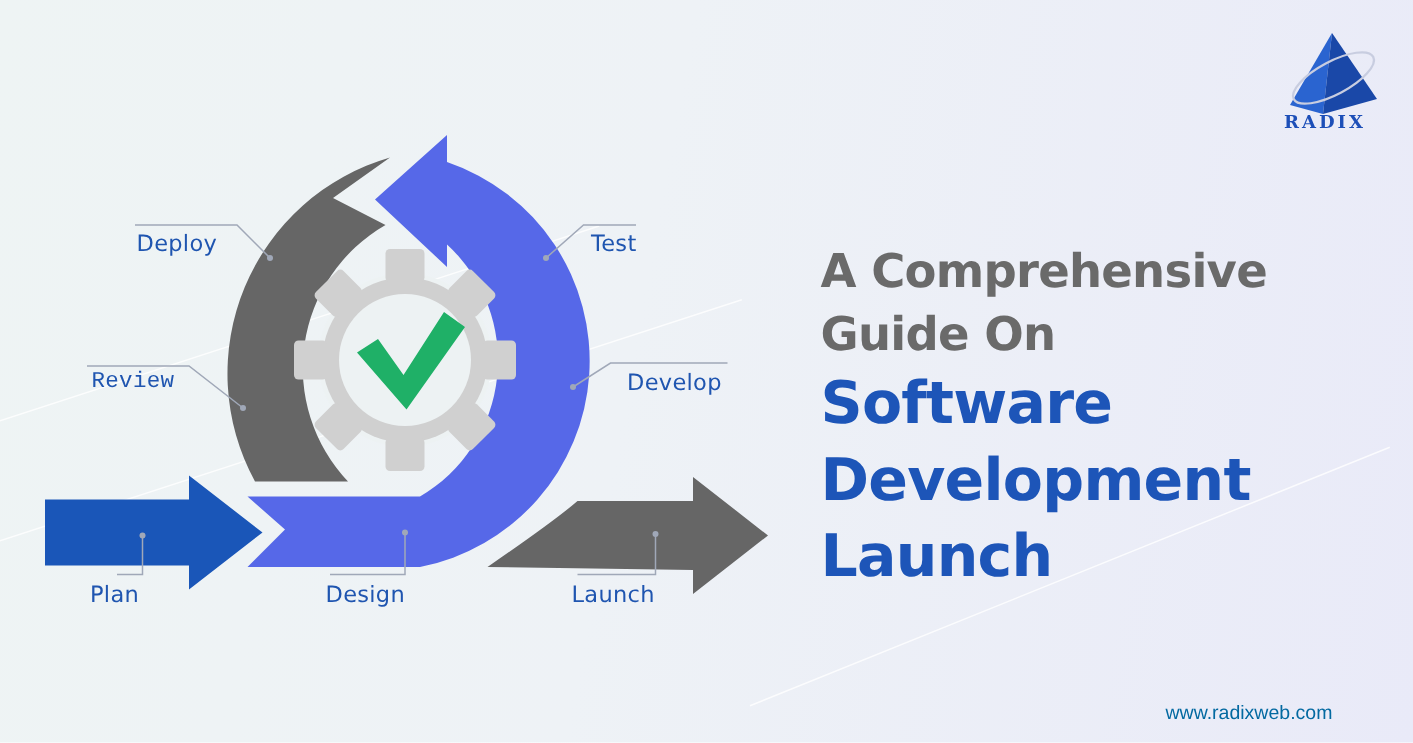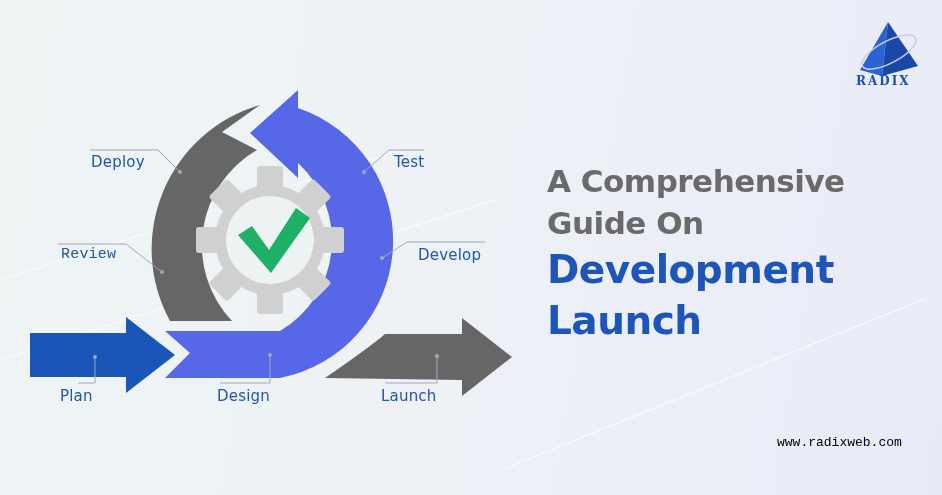--- a/index.html
+++ b/index.html
@@ -7,21 +7,21 @@
     background:linear-gradient(100deg,#eef4f4 0%,#eef2f6 45%,#e9eaf8 100%);
     font-family:"Liberation Sans",sans-serif;}
   .streak{position:absolute;height:1px;background:rgba(255,255,255,0.8);transform-origin:left center;}
   svg.diagram{position:absolute;left:0;top:0;}
   .lbl{position:absolute;font-family:"DejaVu Sans",sans-serif;font-size:15px;color:#1f55b0;letter-spacing:0.2px;}
   .logo{position:absolute;left:852px;top:18px;width:72px;height:76px;}
   .logo-text{position:absolute;left:856px;top:74px;font-family:"DejaVu Serif",serif;font-weight:bold;font-size:12px;color:#1d4fb8;letter-spacing:2px;}
   .title{position:absolute;left:547px;top:126px;font-family:"DejaVu Sans",sans-serif;margin-top:34px;}
   .t-gray{color:#6a6a6a;font-weight:bold;font-size:31px;line-height:42px;letter-spacing:-0.5px;}
   .t-blue{color:#1d55b8;font-weight:bold;font-size:39px;line-height:51px;letter-spacing:-0.5px;}
-  .url{position:absolute;left:777px;top:435px;font-family:Liberation Mono, monospace;font-size:13px;color:#000000;}
+  .url{position:absolute;left:777px;top:467px;font-family:Liberation Sans, sans-serif;font-size:13px;color:#0369a1;}
 </style>
 </head>
 <body>
 
 <div class="streak" style="left:0;top:280px;width:420px;transform:rotate(-18deg);"></div>
 <div class="streak" style="left:0;top:360px;width:520px;transform:rotate(-18deg);"></div>
 <div class="streak" style="left:500px;top:470px;width:460px;transform:rotate(-22deg);"></div>
 
 <svg class="diagram" width="942" height="495" viewBox="0 0 942 495">
 
@@ -82,17 +82,18 @@
 <svg class="logo" viewBox="0 0 72 76">
   <path d="M36,4 L8,52 L30,58 Z" fill="#2a64d0"></path>
   <path d="M36,4 L30,58 L66,48 Z" fill="#1a48a8"></path>
   <ellipse cx="37" cy="34" rx="30" ry="11" fill="none" stroke="#c8cde0" stroke-width="1.5" transform="rotate(-28 37 34)"></ellipse>
 </svg>
 <div class="logo-text">RADIX</div>
 
 <div class="title">
   <div class="t-gray">A Comprehensive</div>
   <div class="t-gray">Guide On</div>
+  <div class="t-blue">Software</div>
   <div class="t-blue">Development</div>
   <div class="t-blue">Launch</div>
 </div>
 
 <div class="url">www.radixweb.com</div>
 
 </body></html>

